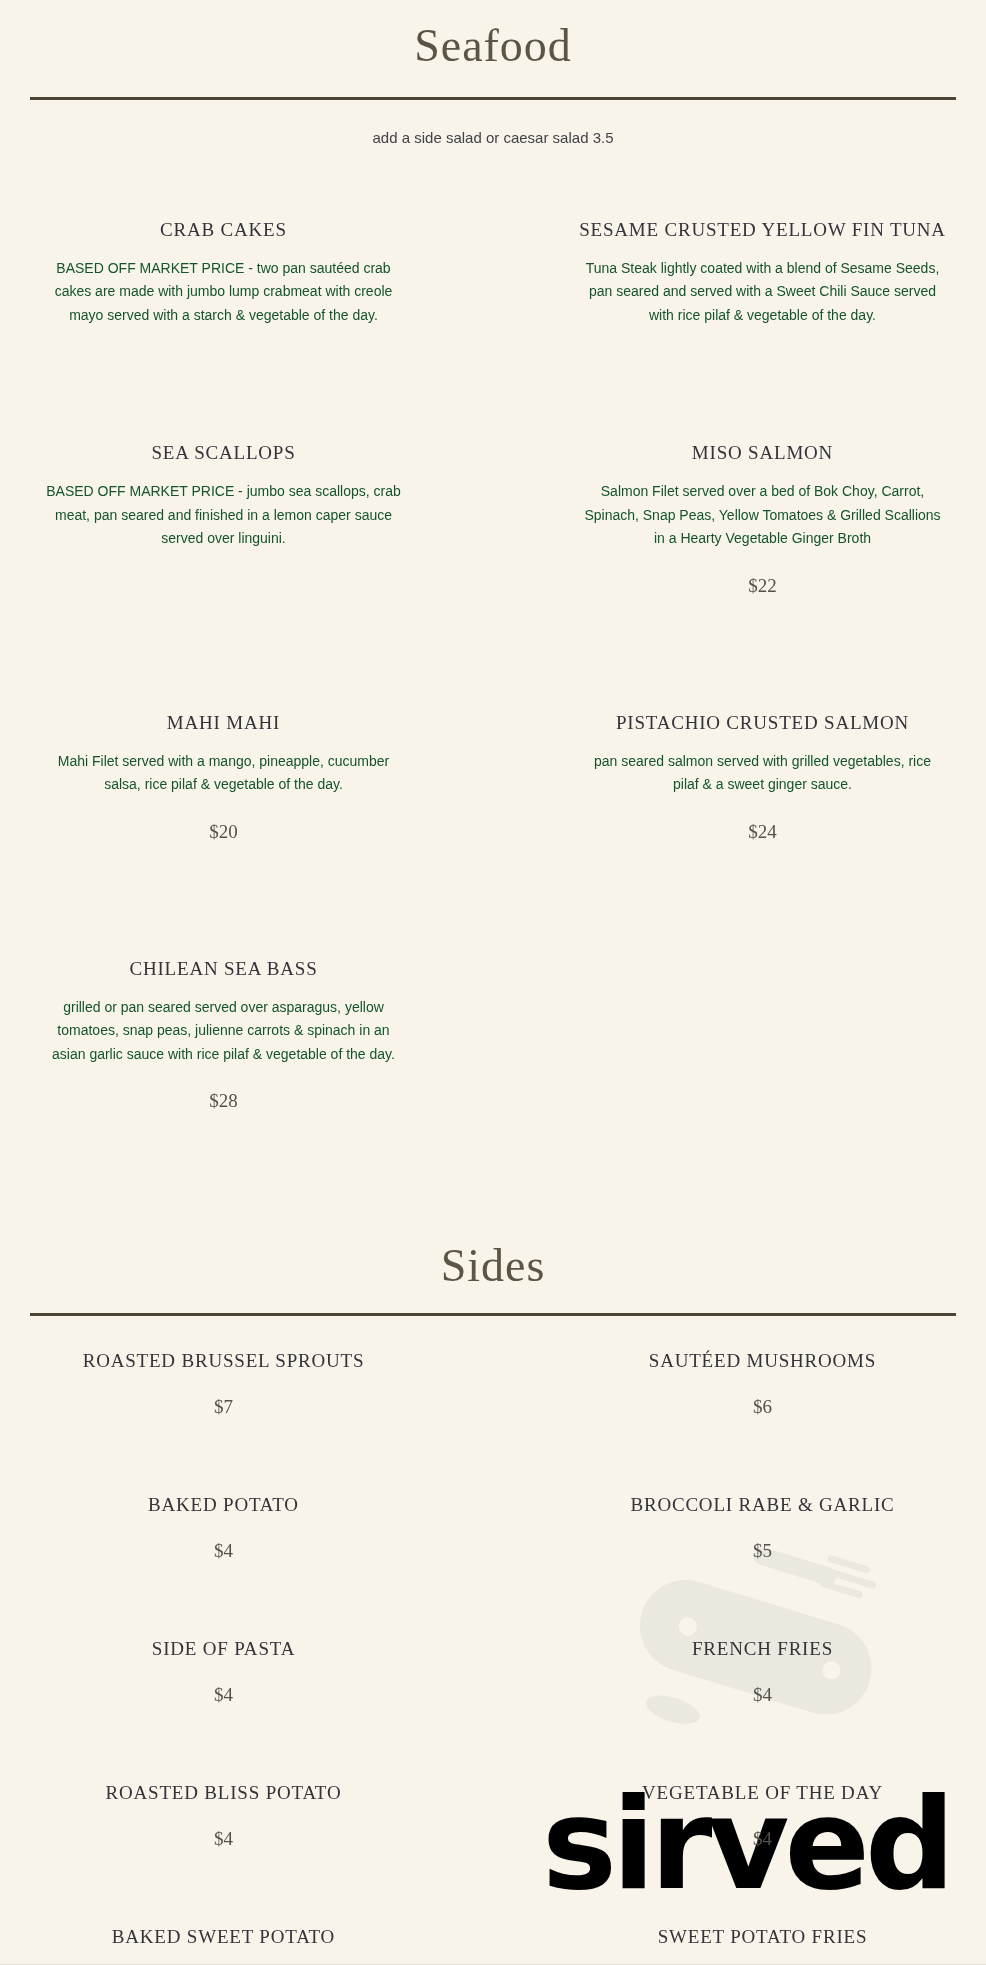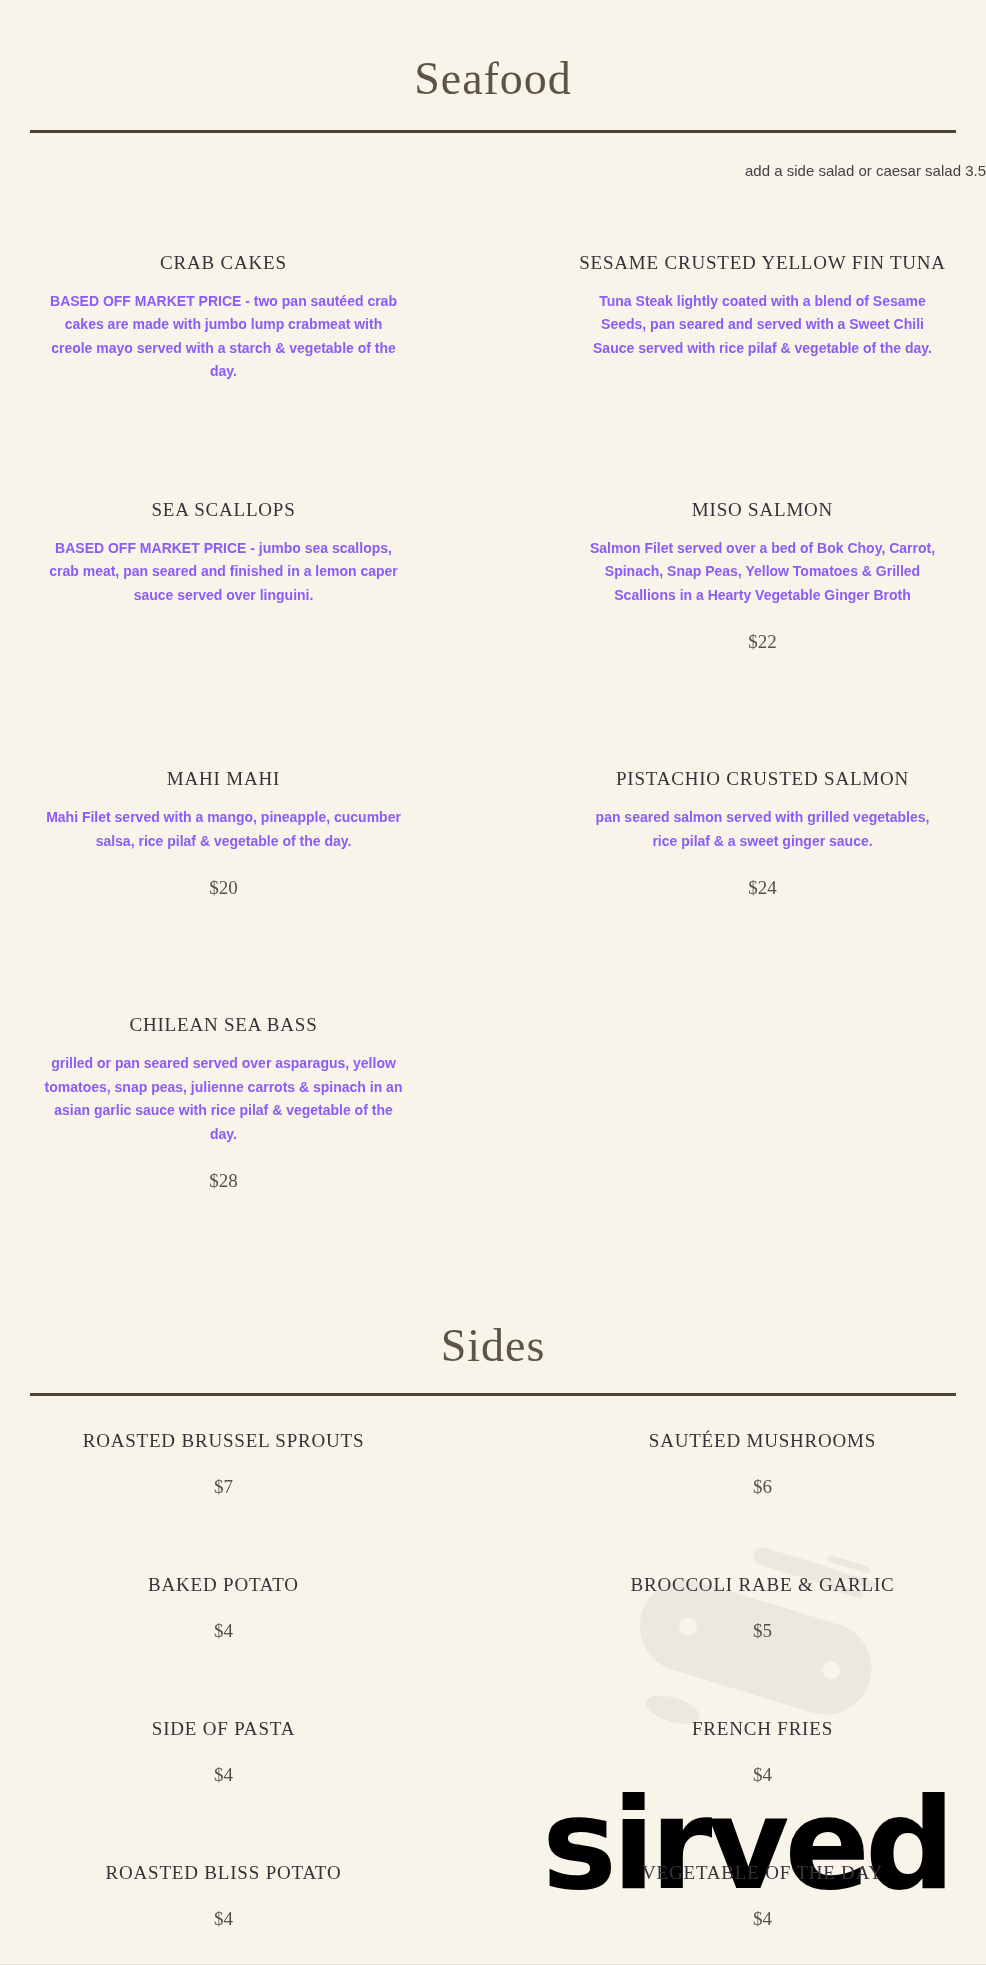--- a/index.html
+++ b/index.html
@@ -17,34 +17,34 @@
 
   .section-title {
     font-family:"Liberation Serif", serif;
     font-weight:400;
     font-size:46px;
     line-height:1.15;
     color:#5c5444;
     text-align:center;
     letter-spacing:1px;
   }
-  .seafood-title { padding-top:20px;margin-top:33px; }
+  .seafood-title { padding-top:20px; }
   .sides-title   { margin-top:128px; }
 
   .rule {
     height:3px;
     background:#4c4435;
     margin:24px 30px 0 30px;
     border:none;
   }
   .sides-rule { margin-top:20px; }
 
   .note {
     margin-top:28px;
-    text-align:right;
+    text-align:center;
     font-size:15px;
     line-height:19px;
     color:#43424a;
   }
 
   .menu-grid {
     display:grid;
     grid-template-columns:387px 387px;
     column-gap:152px;
     padding:0 30px;
@@ -60,22 +60,21 @@
     font-size:19px;
     line-height:22px;
     letter-spacing:0.8px;
     color:#34333a;
   }
   .item-desc {
     margin:16px auto 0 auto;
     max-width:362px;
     font-size:14px;
     line-height:23.5px;
-    color:#8b5cf6;
-    font-weight:bold;
+    color:#14532d;
   }
   .item-price {
     margin-top:24px;
     font-family:"Liberation Serif", serif;
     font-size:19px;
     line-height:22px;
     color:#53514c;
   }
   .item-price:empty { display:none; }
 

